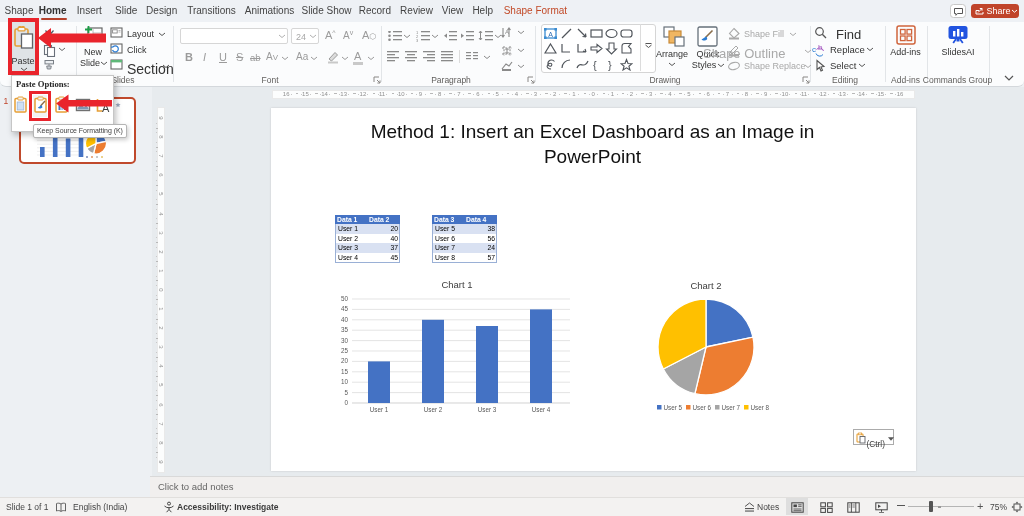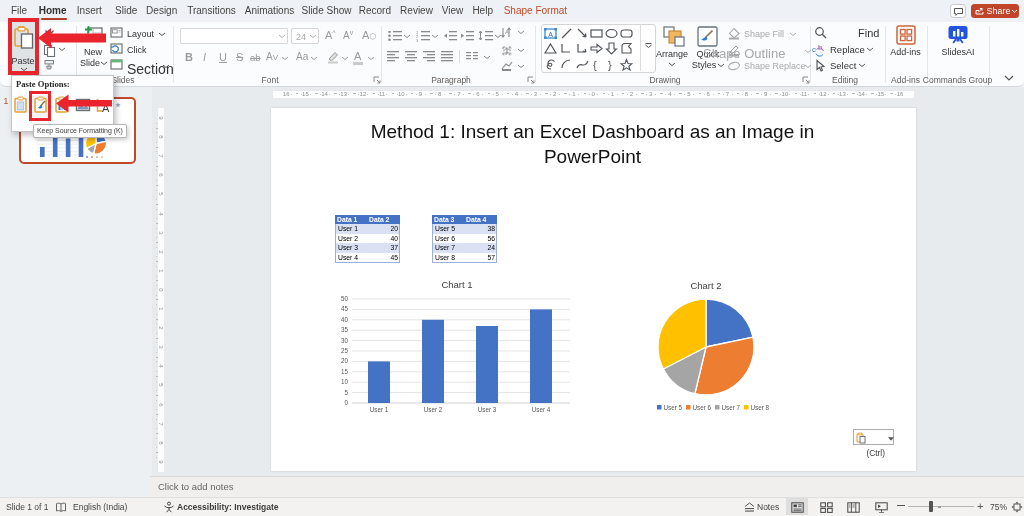--- a/index.html
+++ b/index.html
@@ -7,21 +7,21 @@
 .ab{position:absolute;}
 .nw{white-space:nowrap;}
 </style></head><body>
 
 <div class="ab" style="left:0;top:0;width:1024px;height:22px;background:#eef1f5;"></div>
 <div class="ab" style="left:0;top:22px;width:1024px;height:65px;background:#fbfcfd;border-bottom:1px solid #d4d8dc;border-radius:0 0 6px 6px;"></div>
 <div class="ab" style="left:0;top:87px;width:1024px;height:410px;background:#e7ebee;"></div>
 <div class="ab" style="left:0;top:87px;width:152px;height:410px;background:#edf0f3;"></div>
 <div class="ab" style="left:150px;top:476px;width:874px;height:21px;background:#f1efee;border-top:1px solid #d9d9d9;"></div>
 <div class="ab" style="left:0;top:497px;width:1024px;height:19px;background:#f3f2f1;border-top:1px solid #e1dfdd;"></div>
-<div class="ab nw" style="left:19px;top:5px;transform:translateX(-50%);font-size:10px;color:#444;">File</div>
+<div class="ab nw" style="left:19px;top:5px;transform:translateX(-50%);font-size:10px;color:#444;">Shape</div>
 <div class="ab nw" style="left:52.7px;top:5px;transform:translateX(-50%);font-size:10px;color:#333;font-weight:bold;">Home</div>
 <div class="ab nw" style="left:89.3px;top:5px;transform:translateX(-50%);font-size:10px;color:#444;">Insert</div>
 <div class="ab nw" style="left:126.2px;top:5px;transform:translateX(-50%);font-size:10px;color:#444;">Slide</div>
 <div class="ab nw" style="left:161.7px;top:5px;transform:translateX(-50%);font-size:10px;color:#444;">Design</div>
 <div class="ab nw" style="left:211.5px;top:5px;transform:translateX(-50%);font-size:10px;color:#444;">Transitions</div>
 <div class="ab nw" style="left:269.5px;top:5px;transform:translateX(-50%);font-size:10px;color:#444;">Animations</div>
 <div class="ab nw" style="left:326.5px;top:5px;transform:translateX(-50%);font-size:10px;color:#444;">Slide Show</div>
 <div class="ab nw" style="left:374.9px;top:5px;transform:translateX(-50%);font-size:10px;color:#444;">Record</div>
 <div class="ab nw" style="left:416.5px;top:5px;transform:translateX(-50%);font-size:10px;color:#444;">Review</div>
 <div class="ab nw" style="left:452.5px;top:5px;transform:translateX(-50%);font-size:10px;color:#444;">View</div>
@@ -369,21 +369,21 @@
 <ellipse cx="7" cy="6" rx="5.5" ry="3.5" fill="none" stroke="#a9a9a9" stroke-width="1.1" transform="rotate(-15 7 6)"></ellipse>
   </svg>
 <div class="ab nw" style="left:744px;top:61px;font-size:9px;color:#a9a9a9;">Shape Replace</div>
 <svg class="ab" style="left:804px;top:64px" width="8" height="5">
     <path d="M1 1 L4 3.5 L7 1" stroke="#a9a9a9" stroke-width="1" fill="none"></path>
   </svg>
 <svg class="ab" style="left:814px;top:26px" width="13" height="13">
 <circle cx="5.5" cy="5.5" r="3.8" fill="none" stroke="#555" stroke-width="1.2"></circle>
 <path d="M8.3 8.3 L12 12" stroke="#555" stroke-width="1.3"></path>
   </svg>
-<div class="ab nw" style="left:836px;top:27px;font-size:11px;color:#333;padding-left:22px;">Find</div>
+<div class="ab nw" style="left:814px;top:27px;font-size:13px;color:#333;padding-left:22px;">Find</div>
 <svg class="ab" style="left:812px;top:43px" width="15" height="14">
 <text x="0" y="9" font-size="8" fill="#2b7cd3">c</text>
     <text x="6" y="7" font-size="8" fill="#a355c0">b</text>
 <path d="M4 10.5 a4 4 0 0 0 7 1" fill="none" stroke="#2b7cd3" stroke-width="1"></path>
 <path d="M11.5 8 a4 4 0 0 0 -7 -1.5" fill="none" stroke="#a355c0" stroke-width="1"></path>
   </svg>
 <div class="ab nw" style="left:830px;top:44px;font-size:9.5px;color:#333;">Replace</div>
 <svg class="ab" style="left:866px;top:47px" width="8" height="5">
     <path d="M1 1 L4 3.5 L7 1" stroke="#555" stroke-width="1" fill="none"></path>
   </svg>
@@ -710,21 +710,21 @@
     <text x="91.5" y="131.5" font-size="6.3" fill="#595959">User 7</text>
     <rect x="114" y="127" width="4.5" height="4.5" fill="#ffc000"></rect>
     <text x="120.5" y="131.5" font-size="6.3" fill="#595959">User 8</text>
   </svg>
 <div class="ab" style="left:853px;top:429px;width:41px;height:15.5px;background:#fff;border:1px solid #ababab;">
 <svg width="10" height="12" style="position:absolute;left:2px;top:1.5px">
       <rect x="1" y="2" width="6" height="8" rx="0.8" fill="none" stroke="#e69f35" stroke-width="1.1"></rect>
       <rect x="2.6" y="1" width="3" height="1.8" fill="#fff" stroke="#e69f35" stroke-width="0.8"></rect>
       <rect x="4" y="4.5" width="5" height="6.5" fill="#fff" stroke="#5f6368" stroke-width="0.9"></rect>
     </svg>
-<span style="position:absolute;left:12.5px;top:18px;font-size:8.3px;color:#3b3b3b;text-align:right;">(Ctrl)</span>
+<span style="position:absolute;left:12.5px;top:9px;font-size:8.3px;color:#3b3b3b;text-align:right;">(Ctrl)</span>
 <svg width="8" height="6" style="position:absolute;left:32.5px;top:6px">
       <path d="M1 1.2 L7 1.2 L4 4.8 Z" fill="#555"></path>
     </svg>
   </div>
 <div class="ab nw" style="left:3.5px;top:96px;font-size:8.5px;color:#c0452a;">1</div>
 <div class="ab" style="left:18.5px;top:97px;width:117px;height:67px;background:#fff;border:2px solid #c0492c;border-radius:5px;"></div>
 <div class="ab" style="left:30px;top:104px;width:95px;height:5px;"></div>
 <svg class="ab" style="left:31px;top:134px" width="54" height="26">
     <line x1="6" y1="3.0" x2="50" y2="3.0" stroke="#e3e3e3" stroke-width="0.6"></line>
     <line x1="6" y1="6.6" x2="50" y2="6.6" stroke="#e3e3e3" stroke-width="0.6"></line>

